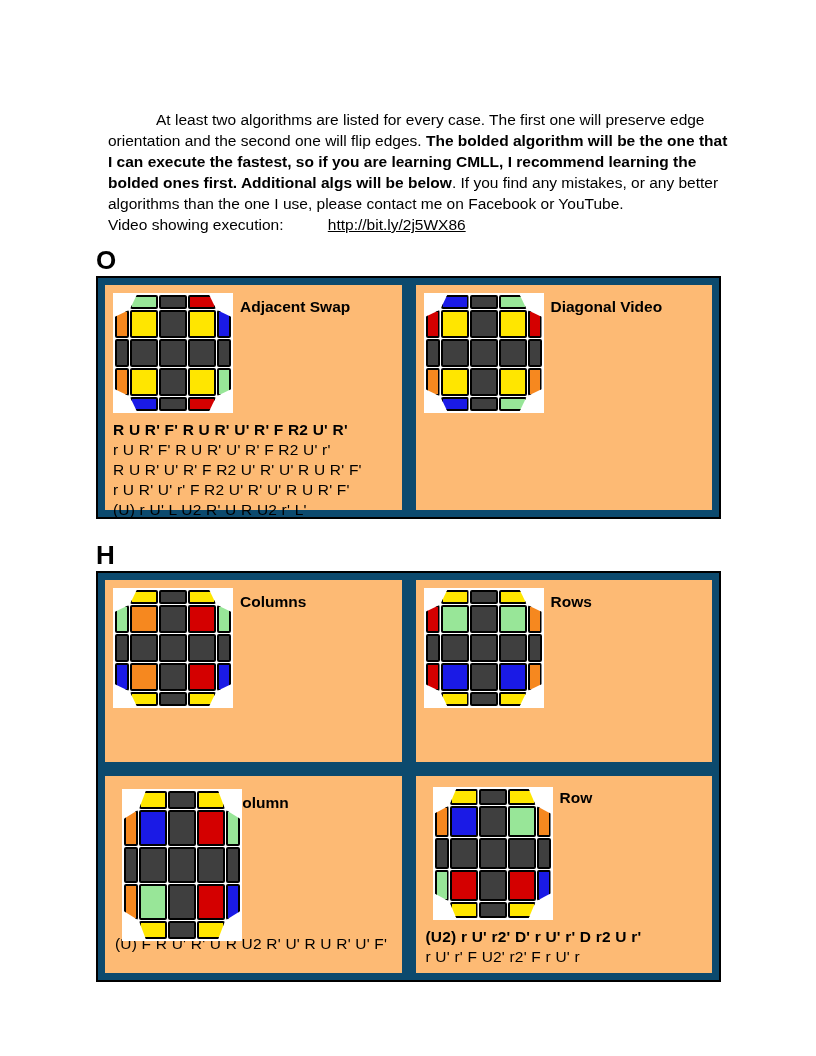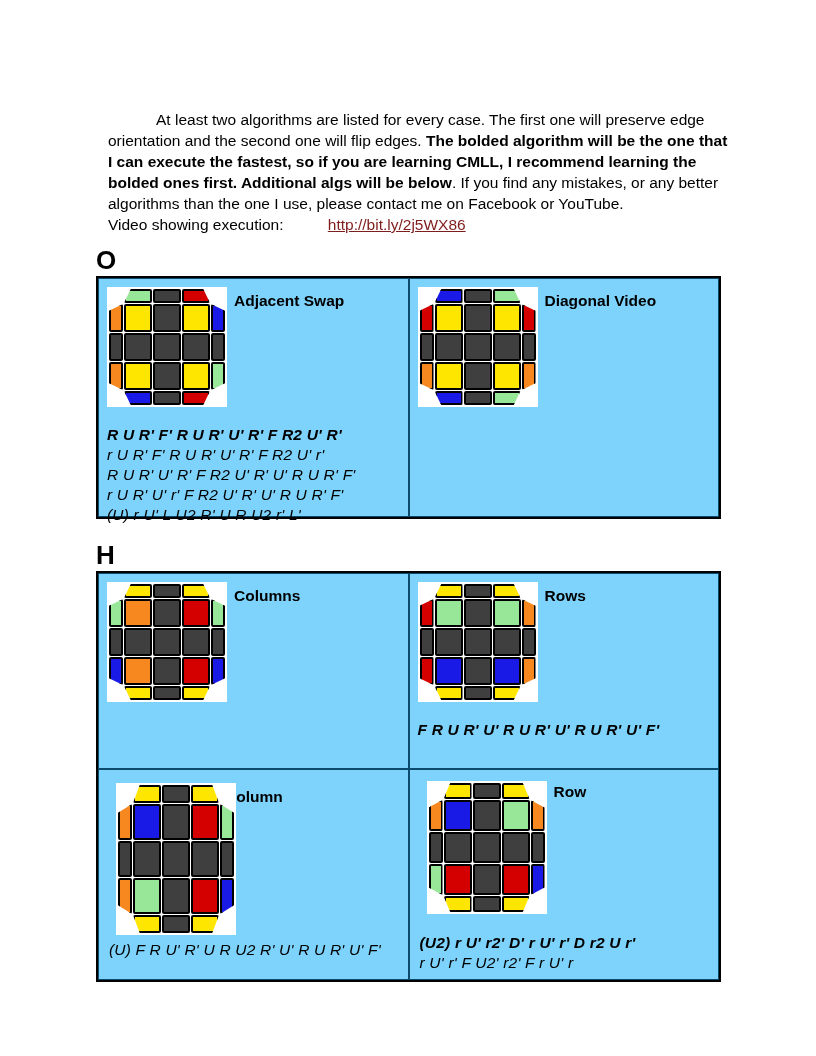--- a/index.html
+++ b/index.html
@@ -13,40 +13,40 @@
   }
   .content { padding: 97px 96px 0 96px; }
 
   
   .intro {
     margin: 12px; width: 624px;
     font-size: 15.5px; line-height: 21px;
     text-indent: 48px;
   }
   .intro .b { font-weight: bold; }
-  .intro a.link { color: #7f1d1d; text-decoration: underline; cursor: pointer; padding-left: 40px; }
+  .intro a.link { color: #000000; text-decoration: underline; cursor: pointer; padding-left: 40px; }
 
   
   .sec-heading {
     font-size: 26px; font-weight: bold; line-height: 1;
     margin: 8px 0 3px 0;
   }
   .sec-heading.h2nd { margin-top: 23px; }
 
   
   .case-table {
     width: 625px;
     display: grid; grid-template-columns: 1fr 1fr;
     border: 2px solid #000;
   }
   .case-cell {
-    border: 1px solid #0c4a6e;
+    border: 7px solid #0c4a6e;
     position: relative;
     padding: 8px;
-    background: #7dd3fc;
+    background: #fdba74;
   }
   .cell-o   { height: 239px; }
   .cell-h1  { height: 196px; }
   .cell-h2  { height: 211px; }
 
   .cube-row { display: flex; align-items: flex-start; }
   .case-title {
     font-size: 15.5px; font-weight: bold;
     margin: 5px 0 0 7px;
     white-space: nowrap;
@@ -73,21 +73,21 @@
   .cube .r2 { clip-path: polygon(0 0, 100% 0, 100% 76%, 0 100%); }
 
   
   .cell-column .cube-wrap { margin: 5px 0 0 9px; }
   .cell-column .cube { --sv: 18px; --fv: 36px; }
   .cell-column .case-title { position: absolute; left: 126px; top: 18px; z-index: 0; margin: 0; }
   .cell-row .cube-wrap { margin: 3px 0 0 9px; }
   .cell-row .cube { --sv: 16px; --fv: 31px; }
 
   
-  .algs { margin-top: 18px; font-style: italic; }
+  .algs { margin-top: 7px; }
   .alg-line {
     font-size: 15.5px; line-height: 20px;
     letter-spacing: 0.2px;
     white-space: nowrap;
   }
   .alg-line.b { font-weight: bold; }
   .alg-line.gray { color: #595959; }
   .cell-column .algs { position: absolute; left: 10px; bottom: 19px; }
   .cell-row .algs { position: absolute; left: 10px; bottom: 6px; }
 </style>
@@ -242,21 +242,20 @@
               <div class="empty"></div>
               <div class="sticker b0" style="background: rgb(255, 230, 0);"></div>
               <div class="sticker b1" style="background: rgb(63, 63, 63);"></div>
               <div class="sticker b2" style="background: rgb(255, 230, 0);"></div>
               <div class="empty"></div>
             </div>
         </div>
         <div class="case-title">Rows</div>
       </div>
       <div class="algs">
-          <div class="alg-line b">F R U R' U' R U R' U' R U R' U' F'</div>
         </div>
     </div>
     <div class="case-cell cell-h2 cell-column">
       <div class="case-title">Column</div>
       <div class="cube-row">
         <div class="cube-wrap">
           <div class="cube">
               <div class="empty"></div>
               <div class="sticker t0" style="background: rgb(255, 230, 0);"></div>
               <div class="sticker t1" style="background: rgb(63, 63, 63);"></div>

